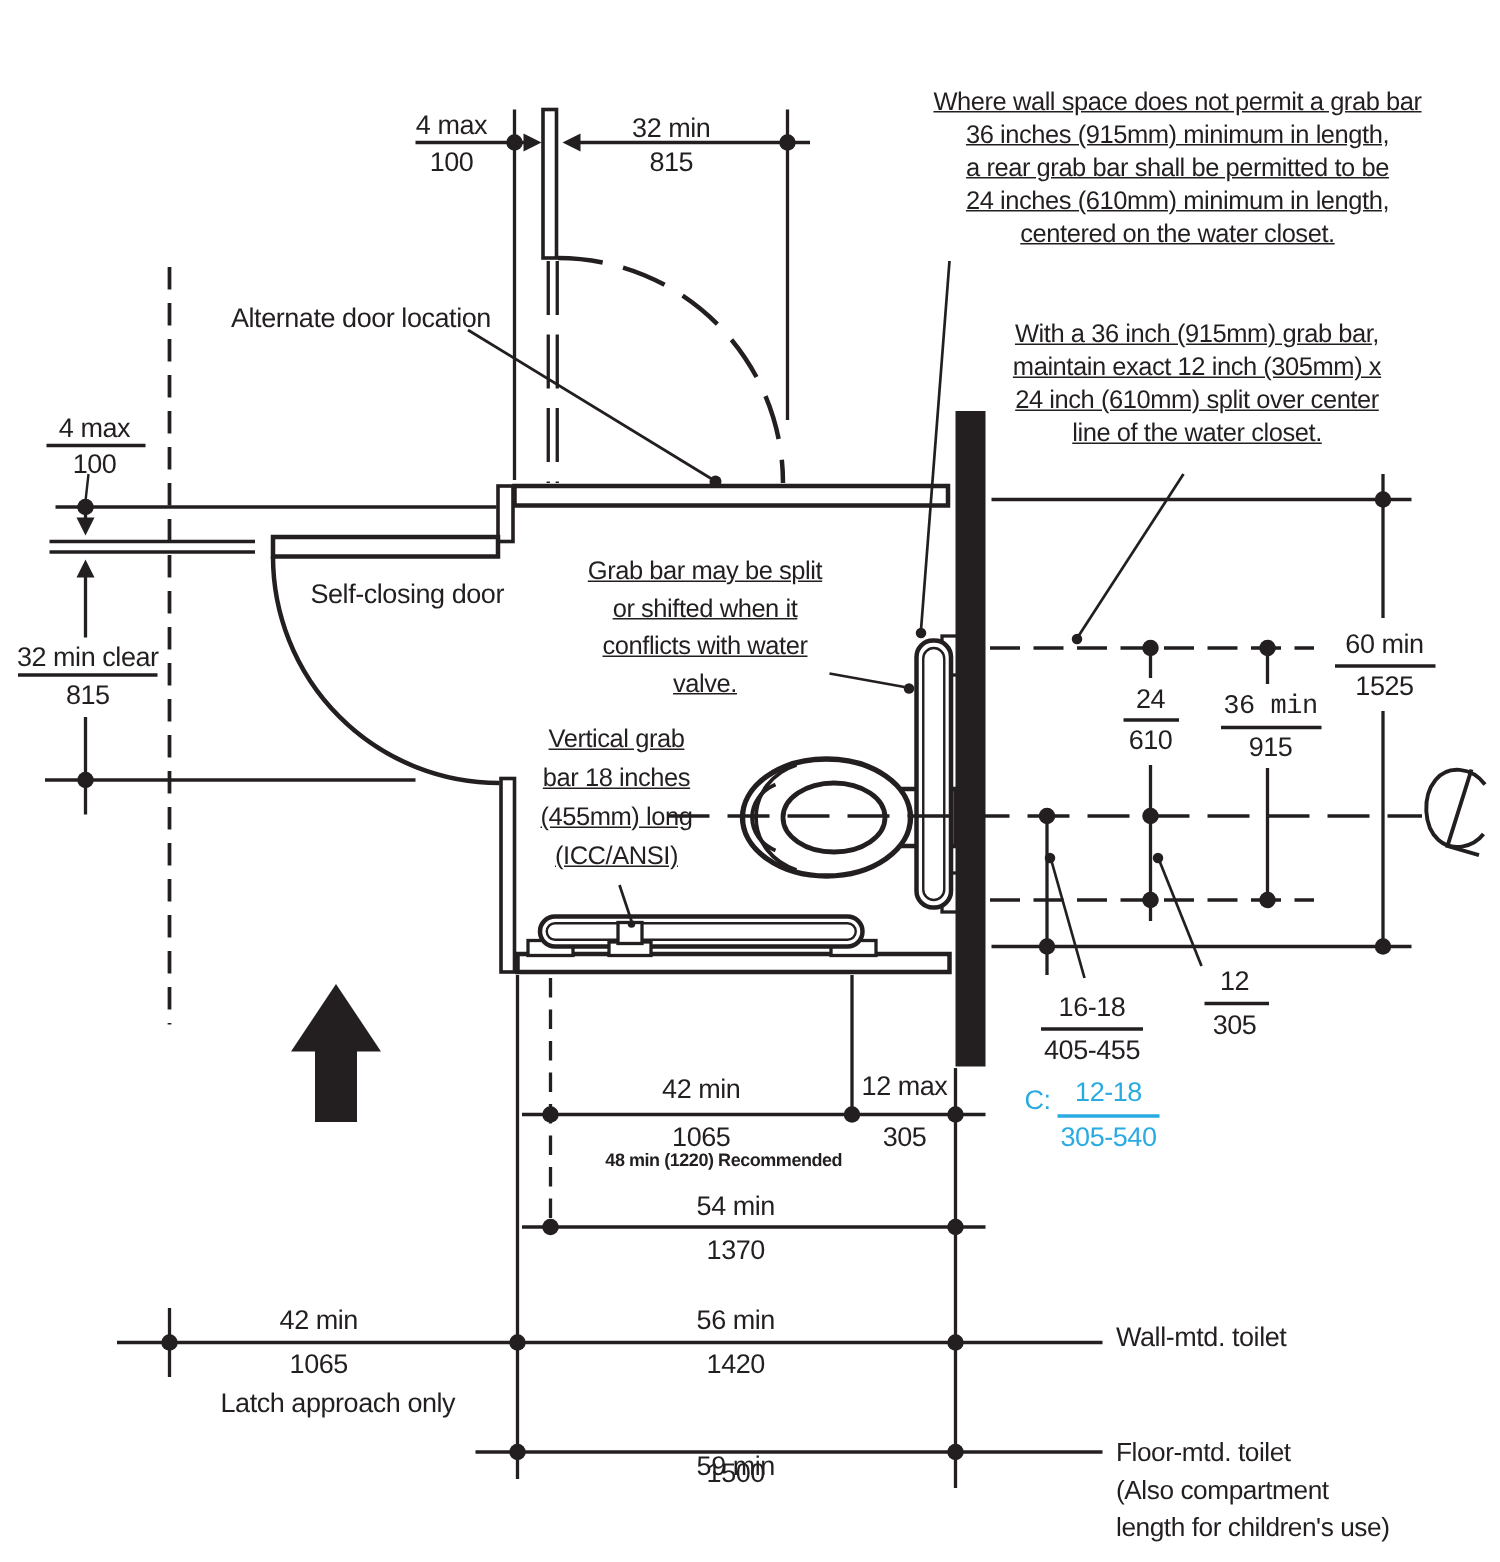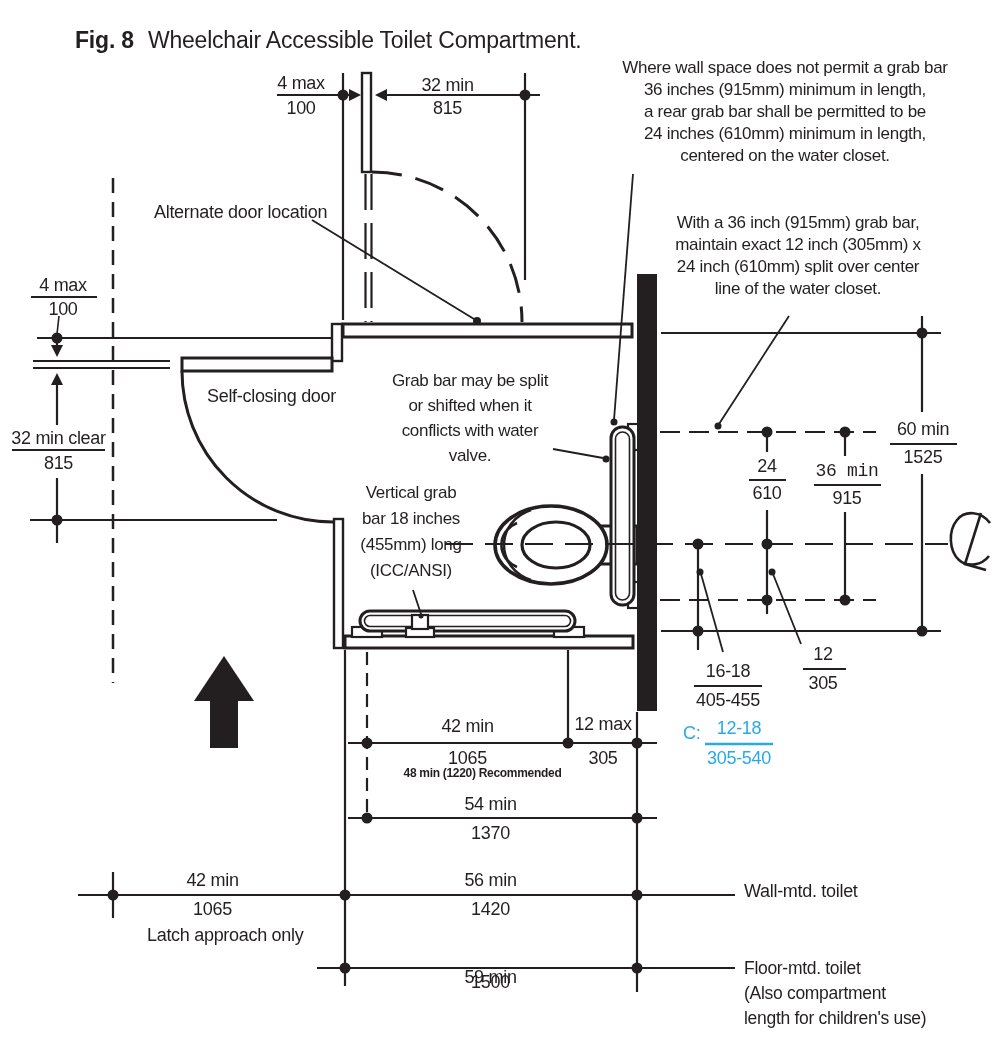--- a/index.html
+++ b/index.html
@@ -1,21 +1,21 @@
 <!DOCTYPE html>
 <html><head>
 <meta charset="utf-8">
 <style>
   html,body{margin:0;padding:0;background:#fff;}
   .stage{position:relative;width:1000px;height:1041px;background:#fff;overflow:hidden;
          font-family:"Liberation Sans",sans-serif;color:#231f20;}
   .stage svg{position:absolute;left:0;top:0;}
   .t{position:absolute;font-size:18px;line-height:21px;white-space:pre-line;letter-spacing:-0.3px;}
   .ctr{text-align:center;}
-  .note{font-size:17px;line-height:22px;}
+  .note{font-size:17px;line-height:22px;text-decoration:underline;}
   .lh25{line-height:25px;}
   .lh26{line-height:26px;}
   .cyan{color:#29abe2;}
   .title{font-size:23px;letter-spacing:-0.2px;}
   .b{font-weight:bold;}
 </style>
 </head>
 <body>
 
 <div class="stage">
@@ -163,23 +163,20 @@
         <circle cx="421" cy="616" r="2.5"></circle>
   </g>
 
   <polygon fill="#231f20" points="224,656 254,701 238,701 238,748 210,748 210,701 194,701"></polygon>
   <g stroke="#231f20" stroke-width="2.6" fill="none">
     <path d="M 990 523 C 981 511 965 510 957 520 C 948 531 949 551 959 560 C 968 568 982 565 989 556"></path>
     <path d="M 981 513 L 965 564 L 986 570"></path>
   </g>
 </svg>
 
-<div class="t title" style="left:75px;top:9px;">
-  <span class="b">Fig. 8</span><span style="display:inline-block;width:14px;"></span><span>Wheelchair Accessible Toilet Compartment.</span>
-</div>
 
 <div class="t note ctr" style="left:570px;top:57px;width:430px;">Where wall space does not permit a grab bar
 36 inches (915mm) minimum in length,
 a rear grab bar shall be permitted to be
 24 inches (610mm) minimum in length,
 centered on the water closet.</div>
 <div class="t note ctr" style="left:650px;top:212px;width:296px;">With a 36 inch (915mm) grab bar,
 maintain exact 12 inch (305mm) x
 24 inch (610mm) split over center
 line of the water closet.</div>

